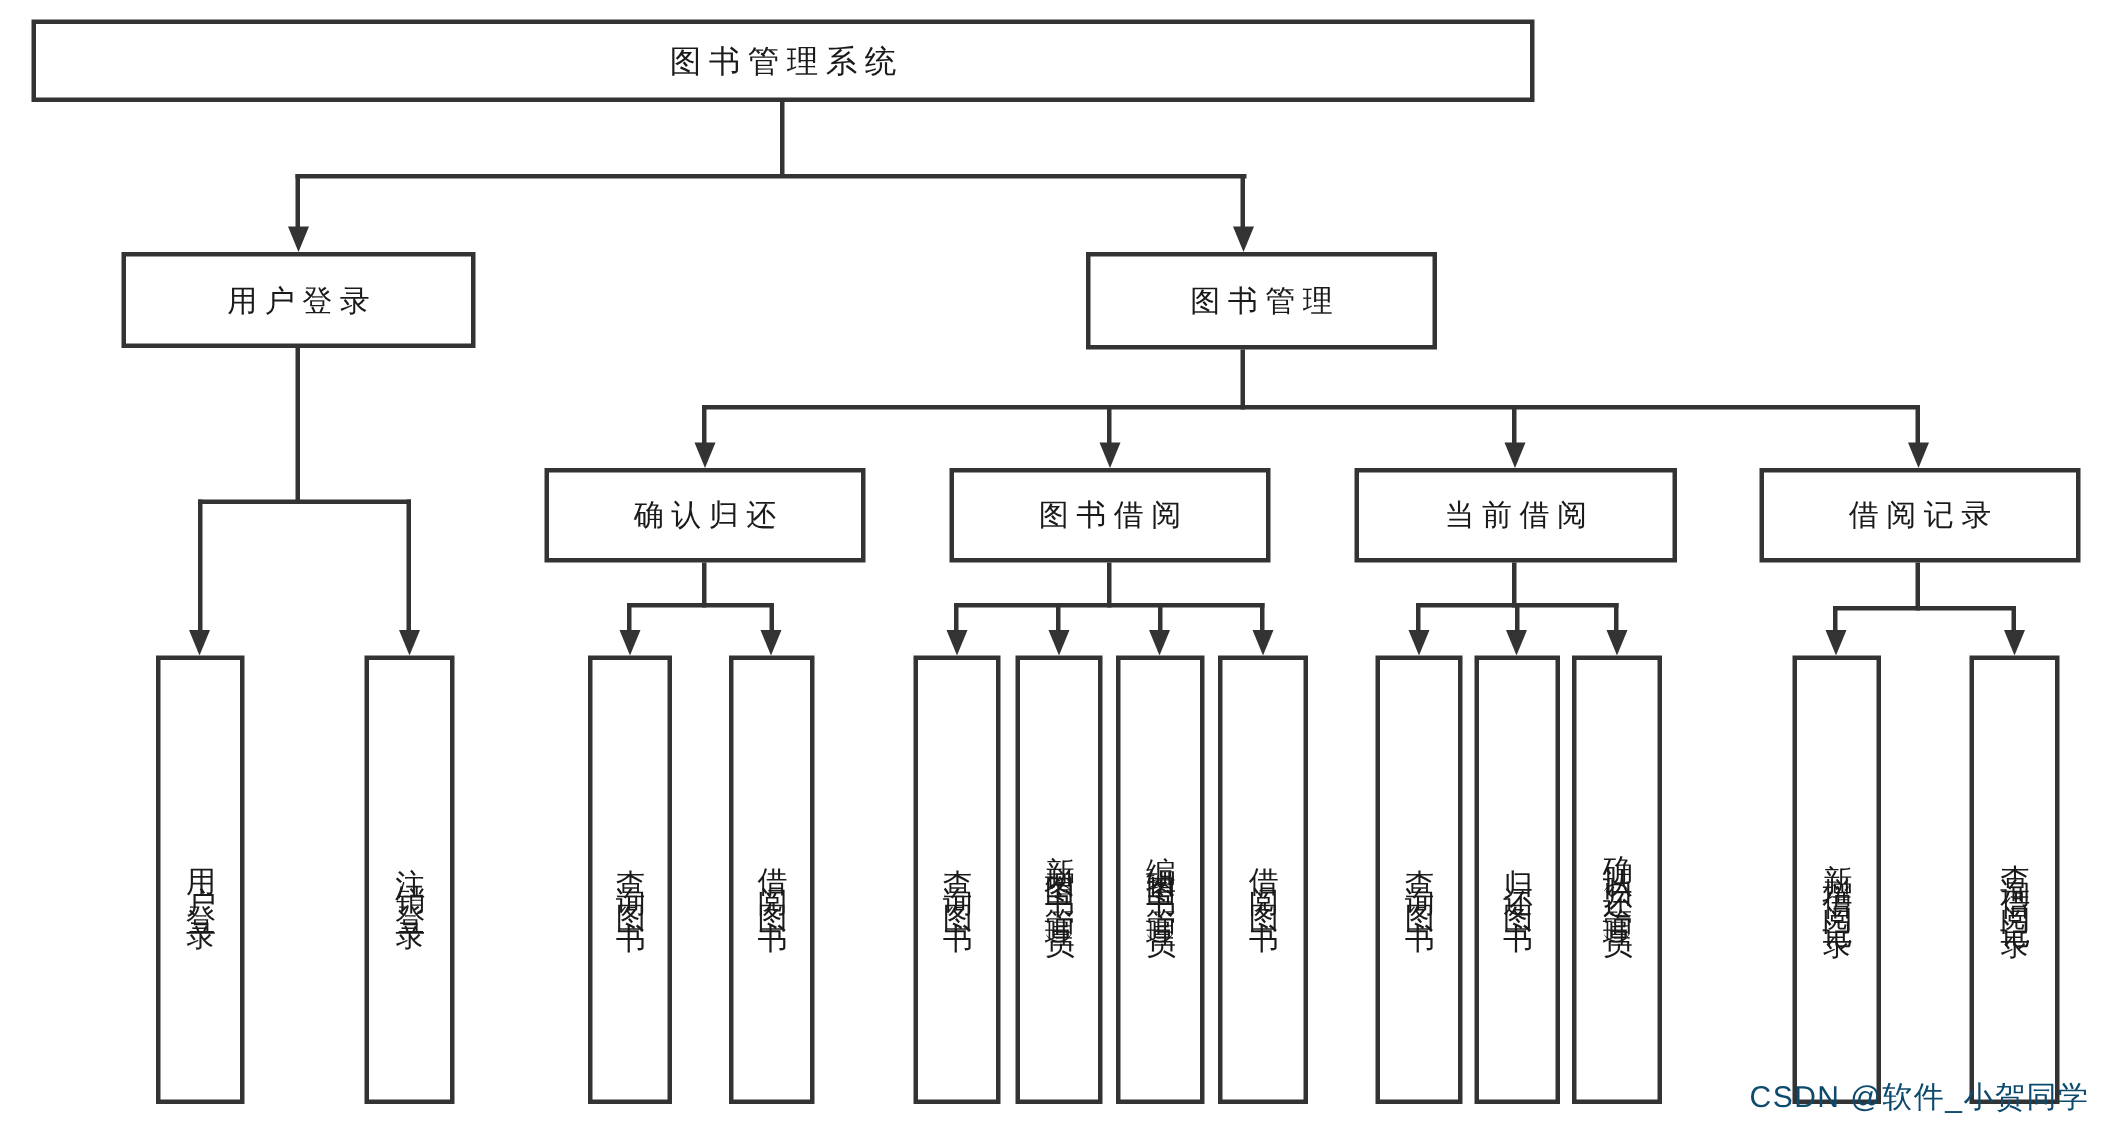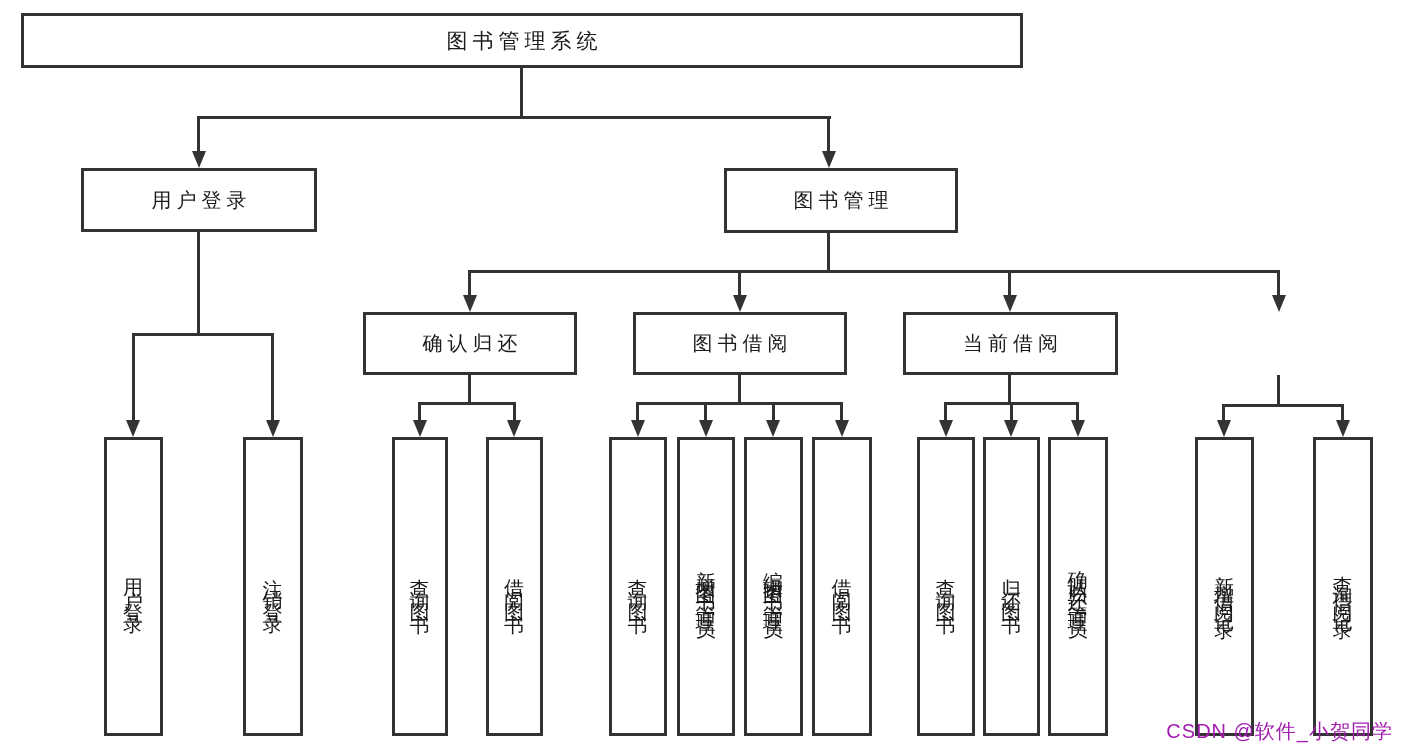--- a/index.html
+++ b/index.html
@@ -46,21 +46,21 @@
     height: 0;
     border-left: 7px solid transparent;
     border-right: 7px solid transparent;
     border-top: 17px solid #333333;
   }
   .watermark {
     position: absolute;
     top: 718px;
     right: 12px;
     font-size: 20px;
-    color: #a21caf;
+    color: #0c4a6e;
     letter-spacing: 1px;
     white-space: nowrap;
   }
 </style>
 </head>
 <body>
 
 <div class="canvas">
 
   <div class="box" style="left:21px; top:13px; width:1002px; height:55px; font-size:21px;font-family:Liberation Serif, serif;">图书管理系统</div>
@@ -89,20 +89,21 @@
   <div class="vline" style="left:1008px; top:270px; height:27px;"></div>
   <div class="vline" style="left:1277px; top:270px; height:27px;"></div>
   <div class="arrow" style="left:463px; top:295px;"></div>
   <div class="arrow" style="left:733px; top:295px;"></div>
   <div class="arrow" style="left:1003px; top:295px;"></div>
   <div class="arrow" style="left:1272px; top:295px;"></div>
 
   <div class="box" style="left:363px; top:312px; width:214px; height:63px;">确认归还</div>
   <div class="box" style="left:633px; top:312px; width:214px; height:63px;">图书借阅</div>
   <div class="box" style="left:903px; top:312px; width:215px; height:63px;">当前借阅</div>
+  <div class="box" style="left:1173px; top:312px; width:214px; height:63px;">借阅记录</div>
 
   <div class="vline" style="left:468px; top:375px; height:30px;"></div>
   <div class="hline" style="left:418px; top:402px; width:98px;"></div>
   <div class="vline" style="left:418px; top:402px; height:20px;"></div>
   <div class="vline" style="left:513px; top:402px; height:20px;"></div>
   <div class="arrow" style="left:413px; top:420px;"></div>
   <div class="arrow" style="left:507px; top:420px;"></div>
 
   <div class="vline" style="left:738px; top:375px; height:30px;"></div>
   <div class="hline" style="left:636px; top:402px; width:207px;"></div>

